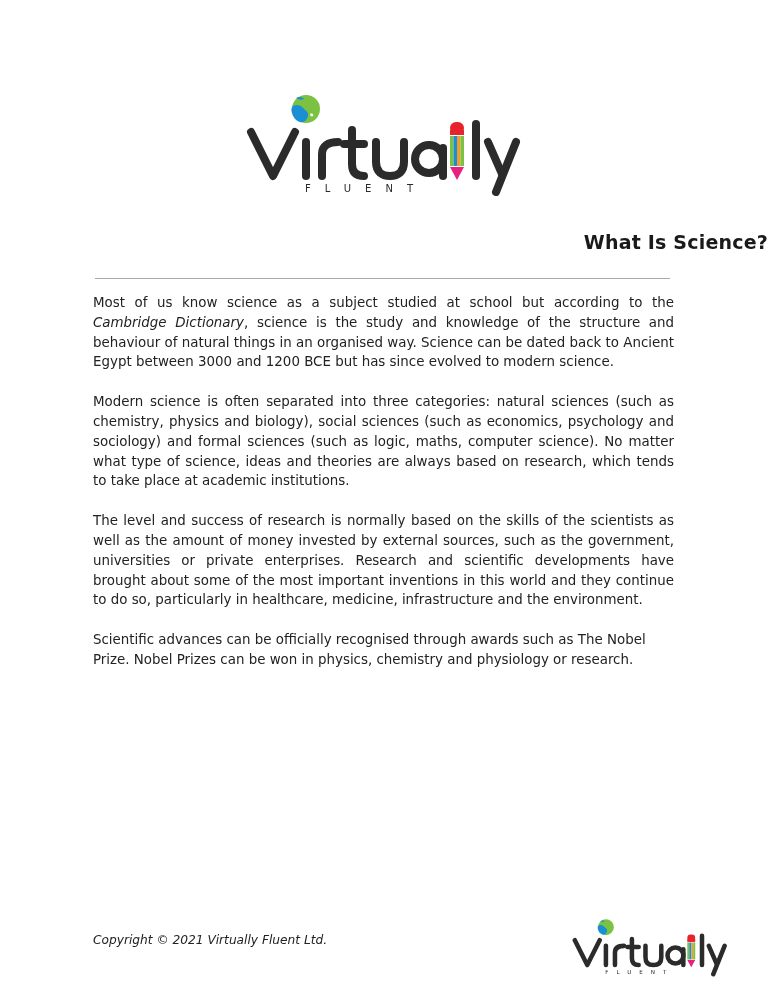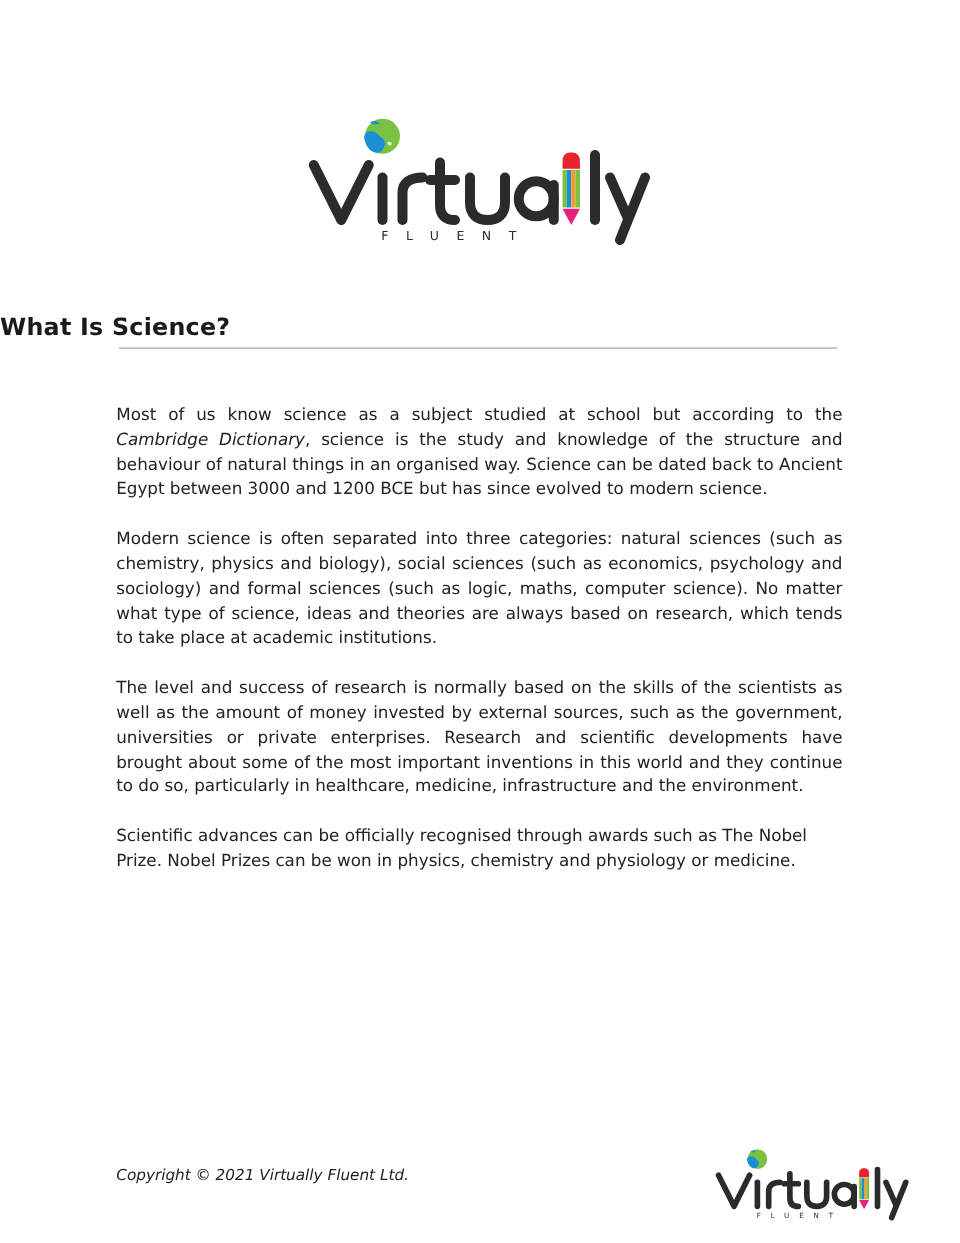--- a/index.html
+++ b/index.html
@@ -27,39 +27,38 @@
       left: 572px;
       top: 917px;
       width: 156px;
       height: 60px;
     }
     .title {
       position: absolute;
       left: 0;
       width: 768px;
       top: 231px;
-      text-align: left;
+      text-align: right;
       font-size: 19px;
       font-weight: bold;
       color: #1a1a1a;
       letter-spacing: 0.2px;
-      margin-top: 20px;
     }
     .rule {
       position: absolute;
       left: 95px;
       top: 278px;
       width: 575px;
       height: 0;
       border-top: 1.5px solid #a8a8a8;
     }
     .content {
       position: absolute;
       left: 93px;
-      top: 323px;
+      top: 293px;
       width: 581px;
       font-size: 13.4px;
       line-height: 19.8px;
       color: #222222;
     }
     .content p {
       margin: 0 0 20px 0;
       text-align: justify;
     }
     .content p.last-left {
@@ -122,21 +121,21 @@
 </div>
 
 <div class="title">What Is Science?</div>
 
 <div class="rule"></div>
 
 <div class="content">
   <p><span>Most of us know science as a subject studied at school but according to the </span><em>Cambridge Dictionary</em><span>, science is the study and knowledge of the structure and behaviour of natural things in an organised way. Science can be dated back to Ancient Egypt between 3000 and 1200 BCE but has since evolved to modern science.</span></p>
   <p>Modern science is often separated into three categories: natural sciences (such as chemistry, physics and biology), social sciences (such as economics, psychology and sociology) and formal sciences (such as logic, maths, computer science). No matter what type of science, ideas and theories are always based on research, which tends to take place at academic institutions.</p>
   <p>The level and success of research is normally based on the skills of the scientists as well as the amount of money invested by external sources, such as the government, universities or private enterprises. Research and scientific developments have brought about some of the most important inventions in this world and they continue to do so, particularly in healthcare, medicine, infrastructure and the environment.</p>
-  <p class="last-left">Scientific advances can be officially recognised through awards such as The Nobel Prize. Nobel Prizes can be won in physics, chemistry and physiology or medicine.</p>
+  <p class="last-left">Scientific advances can be officially recognised through awards such as The Nobel Prize. Nobel Prizes can be won in physics, chemistry and physiology or research.</p>
 </div>
 
 <div class="copyright">Copyright © 2021 Virtually Fluent Ltd.</div>
 
 <div class="logo-footer">
   <svg width="156" height="60" viewBox="0 0 276 104">
     <g>
       <circle cx="60" cy="17" r="14" fill="#7cc242"></circle>
       <path d="M47,14 C50,12 55,13 57,16 C60,19 63,20 62,24 C61,28 58,31 54,30 C50,29 47,25 46,21 C45,18 45,16 47,14 Z" fill="#1a8fd6"></path>
       <path d="M50,6 C53,4 57,5 58,7 C56,8 53,8 50,6 Z" fill="#1a8fd6"></path>

